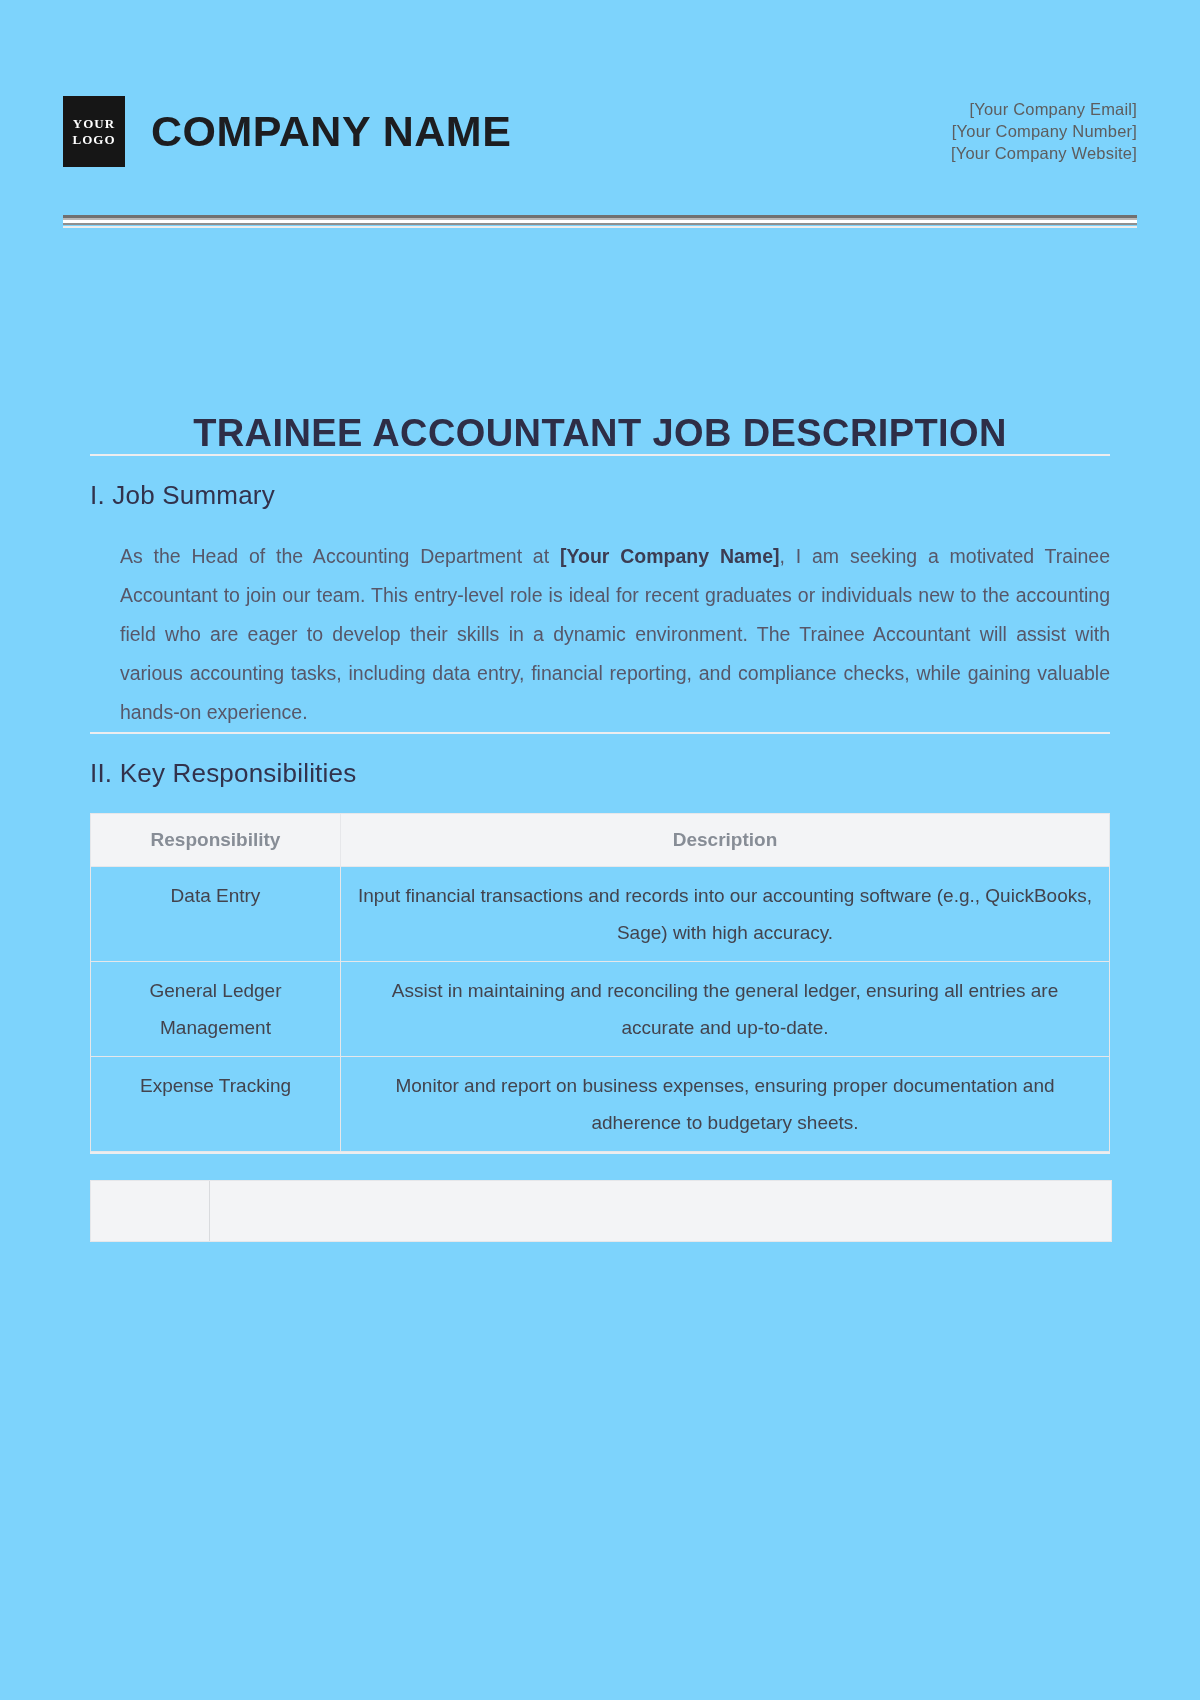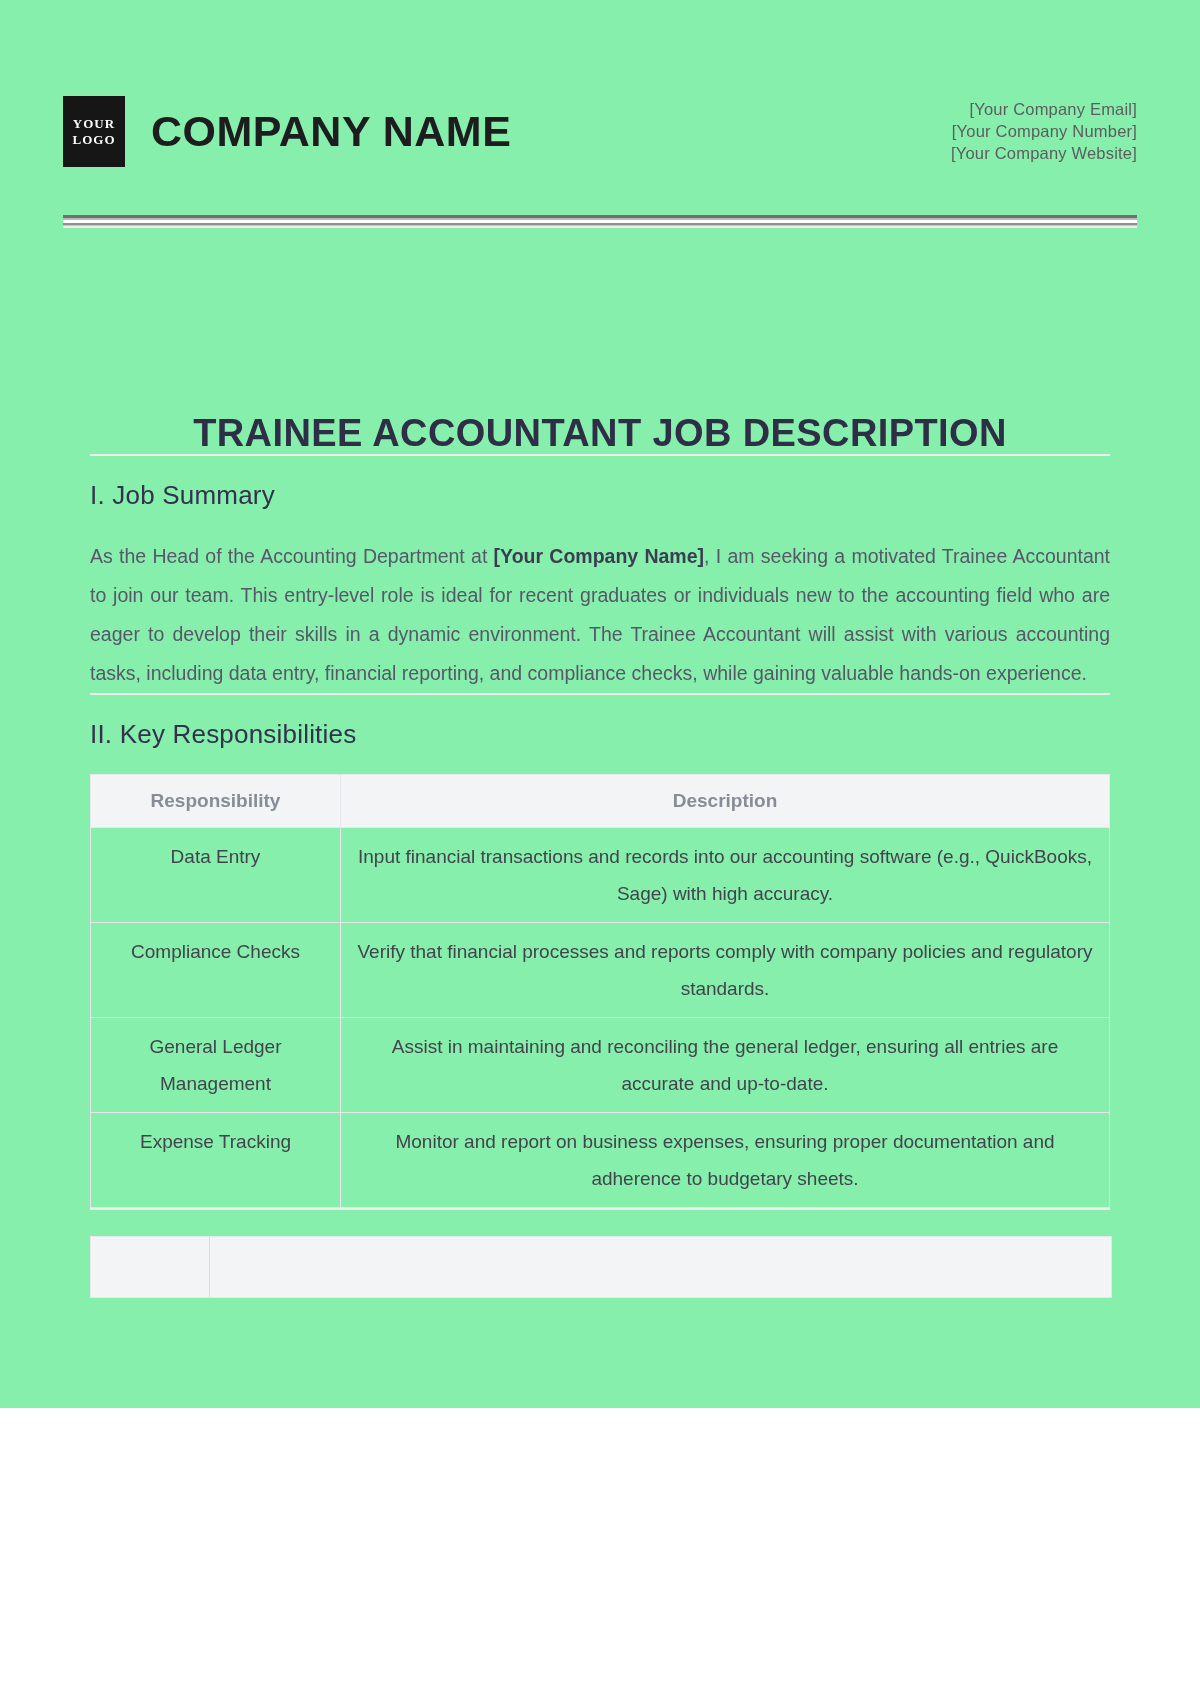--- a/index.html
+++ b/index.html
@@ -1,20 +1,20 @@
 <!DOCTYPE html>
 <html><head>
 <meta charset="utf-8">
 <style>
   html,body{margin:0;padding:0;background:#fff;}
   .page{
     position:relative;
-    width:1200px;height:1408px;
+    width:1200px;height:1700px;
     overflow:hidden;
-    background:#86efac;
+    background:#7dd3fc;
     font-family:"Liberation Sans", sans-serif;
   }
   
   .masthead{
     padding:96px 63px 0 63px;
     display:flex;justify-content:space-between;align-items:flex-start;
   }
   .brand{display:flex;align-items:center;}
   .logo-box{
     width:62px;height:71px;background:#161616;
@@ -48,21 +48,21 @@
   hr.sep{border:none;border-top:2px solid #ededef;margin:0 90px;height:0;}
   .sep-1{margin-top:88px;}
   .sep-2{margin-top:48px;}
   .sep-3{margin-top:48px;}
   h2.sec-heading{
     margin:23px 90px 0 90px;
     font-size:26px;line-height:32px;font-weight:400;color:#32324c;letter-spacing:0.2px;
   }
   
   p.summary{
-    margin:26px 90px 0 90px;
+    margin:26px 90px 0 120px;
     font-size:19.5px;line-height:39px;color:#575769;
     text-align:justify;
   }
   p.summary strong{color:#3c3c52;font-weight:700;}
   
   table.resp-table{
     margin:24px 90px 0 90px;
     width:1020px;
     border-collapse:collapse;
     table-layout:fixed;
@@ -145,24 +145,20 @@
           <th>Responsibility</th>
           <th>Description</th>
         </tr>
       </thead>
       <tbody>
         <tr>
           <td>Data Entry</td>
           <td>Input financial transactions and records into our accounting software (e.g., QuickBooks, Sage) with high accuracy.</td>
         </tr>
         <tr>
-          <td>Compliance Checks</td>
-          <td>Verify that financial processes and reports comply with company policies and regulatory standards.</td>
-        </tr>
-        <tr>
           <td>General Ledger Management</td>
           <td>Assist in maintaining and reconciling the general ledger, ensuring all entries are accurate and up-to-date.</td>
         </tr>
         <tr>
           <td>Expense Tracking</td>
           <td>Monitor and report on business expenses, ensuring proper documentation and adherence to budgetary sheets.</td>
         </tr>
       </tbody>
     </table>
   </section>

